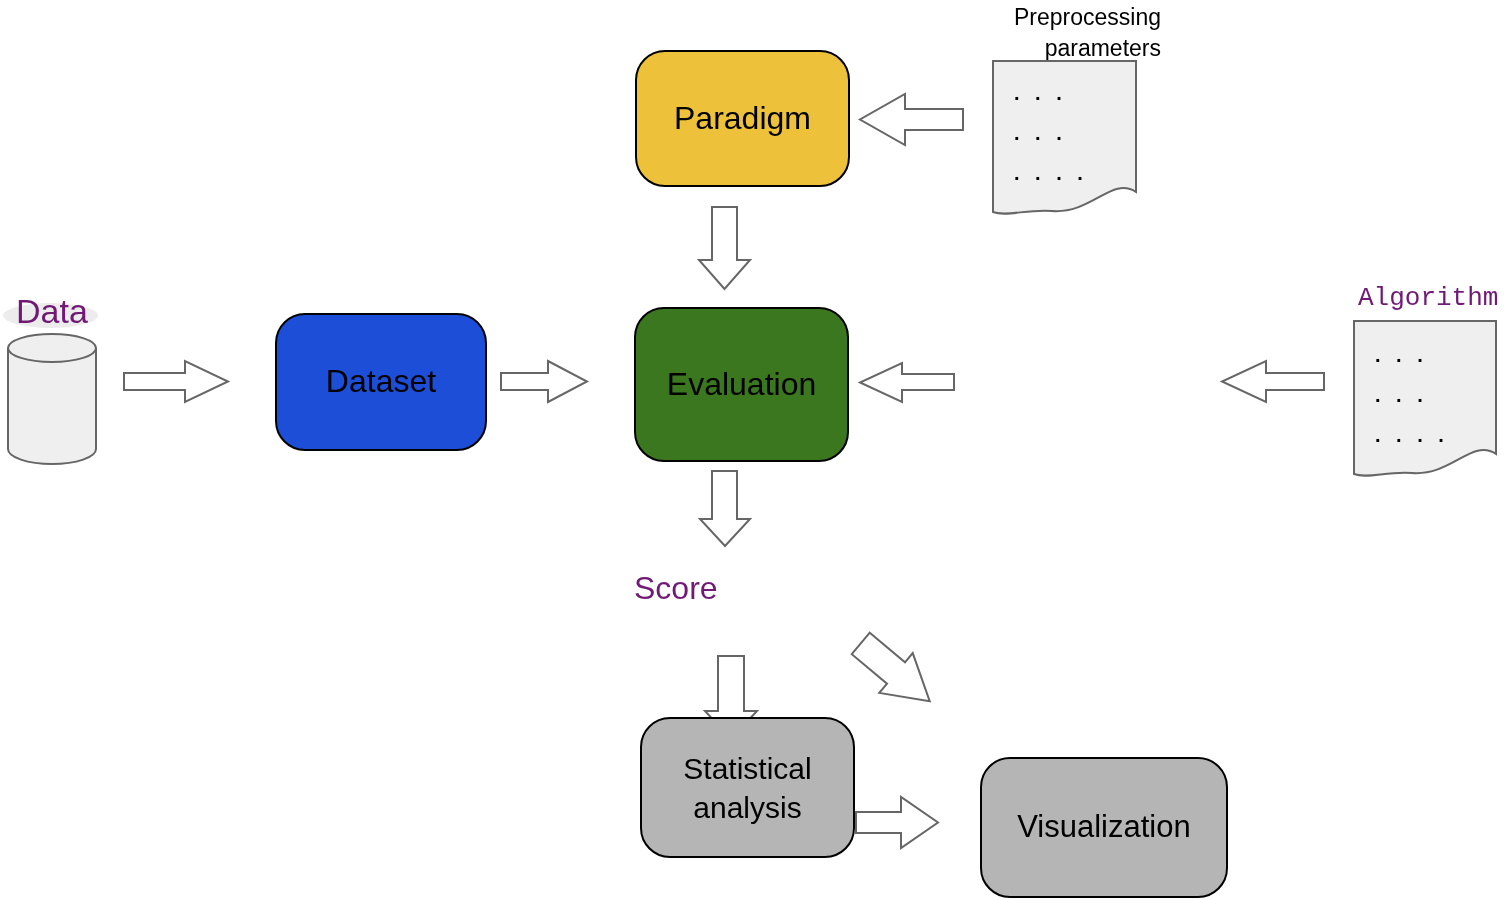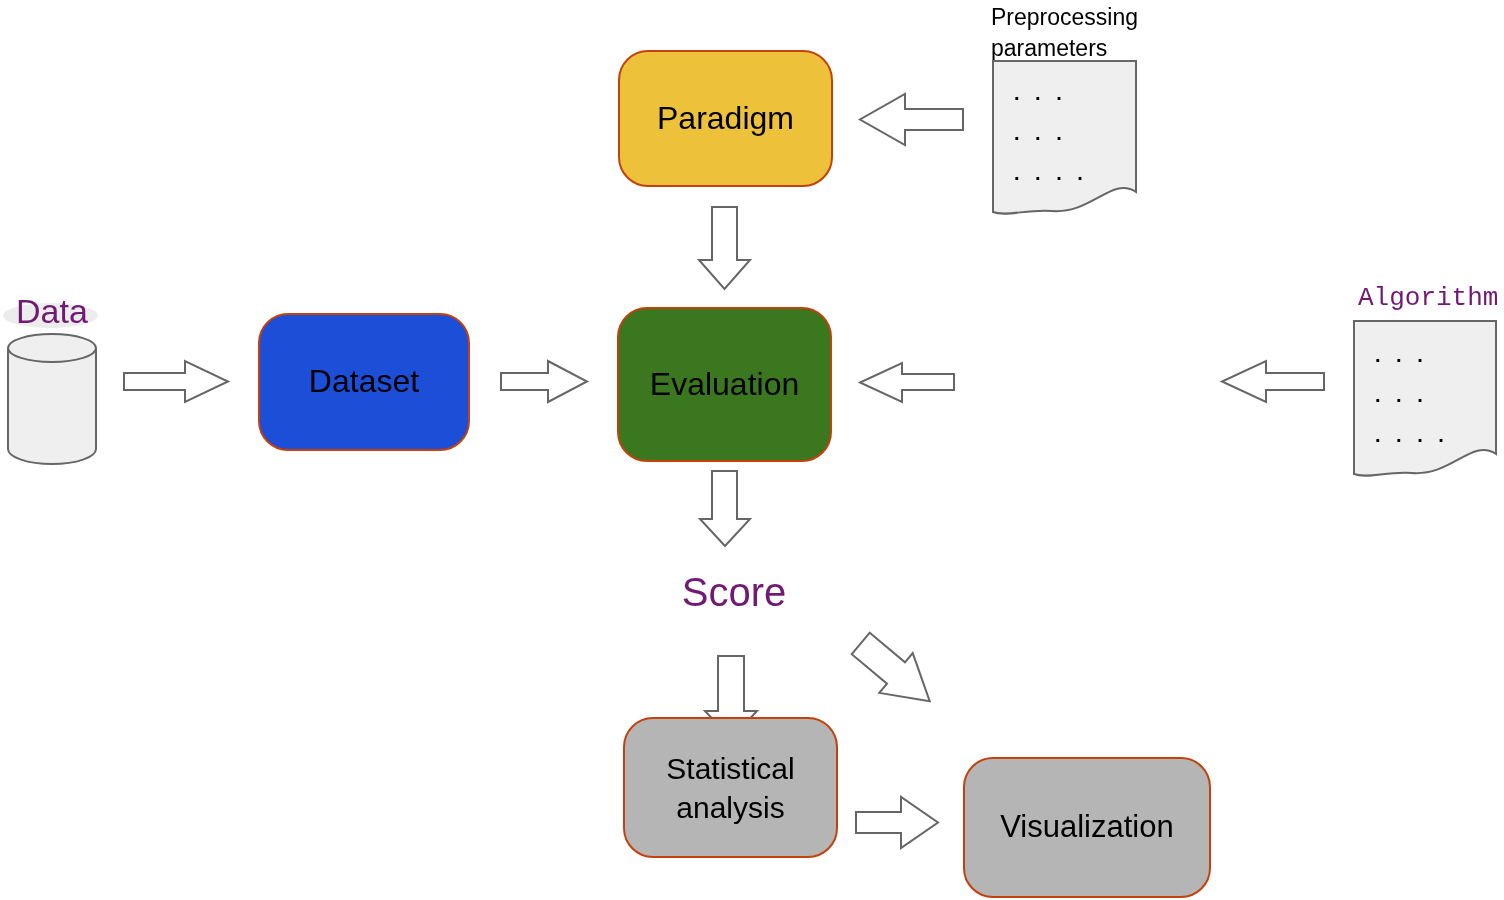--- a/index.html
+++ b/index.html
@@ -2,32 +2,32 @@
 <html><head>
 <meta charset="utf-8">
 <style>
   html,body{margin:0;padding:0;background:#fff;}
   .canvas{
     position:relative;width:1504px;height:900px;background:#ffffff;overflow:hidden;
     font-family:"Liberation Sans",sans-serif;color:#000;
   }
   .node{
     position:absolute;display:flex;align-items:center;justify-content:center;
-    border:2px solid #c2410c;border-radius:30px;text-align:center;
-    font-size:32px;color:#000;box-sizing:border-box;line-height:1.3;
+    border:2px solid #000000;border-radius:30px;text-align:center;
+    font-size:32px;color:#000;box-sizing:border-box;line-height:1.3;margin-left:17px;
   }
   .node-label{display:block;}
   .doc{position:absolute;}
   .doc svg{position:absolute;left:0;top:0;}
   .doc-line{
     position:absolute;left:22px;font-size:20px;font-weight:700;letter-spacing:5px;
     color:#000;white-space:pre;
   }
   .doc-caption{
-    position:absolute;font-size:23px;line-height:1.35;color:#000;
+    position:absolute;font-size:23px;line-height:1.35;color:#000;text-align:right;
   }
   .big-label{position:absolute;color:#701a75;}
   .data-ellipse{
     position:absolute;background:#ececec;border-radius:50%;
   }
   svg.arrow{position:absolute;overflow:visible;}
   .arrow polygon, .arrow path{fill:#ffffff;stroke:#666;stroke-width:2;stroke-linejoin:miter;}
   .shape path,.shape ellipse{fill:#efefef;stroke:#666;stroke-width:2;}
 </style>
 </head>
@@ -99,21 +99,21 @@
     </svg>
     <span class="doc-line" style="top:24px;">. . .</span>
     <span class="doc-line" style="top:64px;">. . .</span>
     <span class="doc-line" style="top:104px;">. . . .</span>
   </div>
 
   <svg class="arrow" style="left:698px;top:470px;" width="54" height="78" viewBox="0 0 54 78">
     <polygon points="14,1 39,1 39,49 52,49 27,76 2,49 14,49"></polygon>
   </svg>
 
-  <div class="big-label" style="left:634px;top:570px;width:200px;text-align:center;font-size:40px;">Score</div>
+  <div class="big-label" style="left:634px;top:570px;width:200px;text-align:left;font-size:32px;">Score</div>
 
   <svg class="arrow" style="left:703px;top:655px;" width="56" height="86" viewBox="0 0 56 86">
     <polygon points="15,1 41,1 41,56 54,56 28,84 2,56 15,56"></polygon>
   </svg>
 
   <svg class="arrow" style="left:836px;top:618px;" width="120" height="110" viewBox="0 0 120 110">
     <polygon transform="rotate(40 60 55)" points="14,41 60,41 60,29 104,55 60,81 60,69 14,69"></polygon>
   </svg>
 
   <div class="node" style="left: 623px; top: 717px; width: 215px; height: 141px; font-size: 30px; background-color: rgb(181, 181, 181);">

